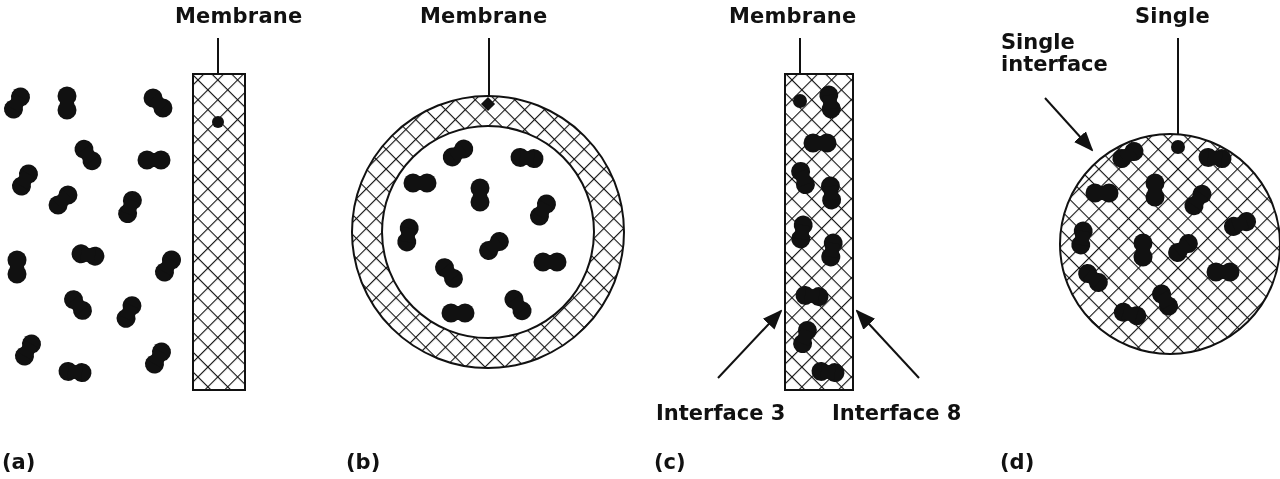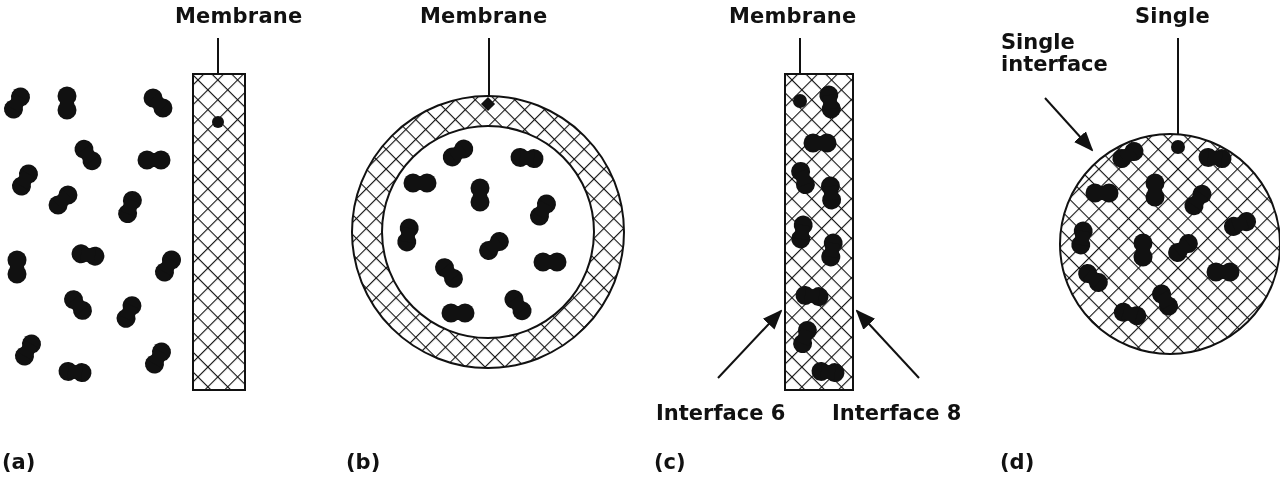--- a/index.html
+++ b/index.html
@@ -118,20 +118,20 @@
 
   
   <div class="lbl bold" style="left:175px; top:4px;">Membrane</div>
   <div class="lbl bold" style="left:420px; top:4px;">Membrane</div>
   <div class="lbl bold" style="left:729px; top:4px;">Membrane</div>
   <div class="lbl bold" style="left:1135px; top:4px;">Single</div>
 
   <div class="lbl small" style="left:1001px; top:30px;">Single</div>
   <div class="lbl small" style="left:1001px; top:52px;">interface</div>
 
-  <div class="lbl small" style="left:656px; top:401px;">Interface 6</div>
+  <div class="lbl small" style="left:656px; top:401px;">Interface 3</div>
   <div class="lbl small" style="left:832px; top:401px;">Interface 8</div>
 
   <div class="lbl small" style="left:2px; top:450px;">(a)</div>
   <div class="lbl small" style="left:346px; top:450px;">(b)</div>
   <div class="lbl small" style="left:654px; top:450px;">(c)</div>
   <div class="lbl small" style="left:1000px; top:450px;">(d)</div>
 </div>
 
 </body></html>

